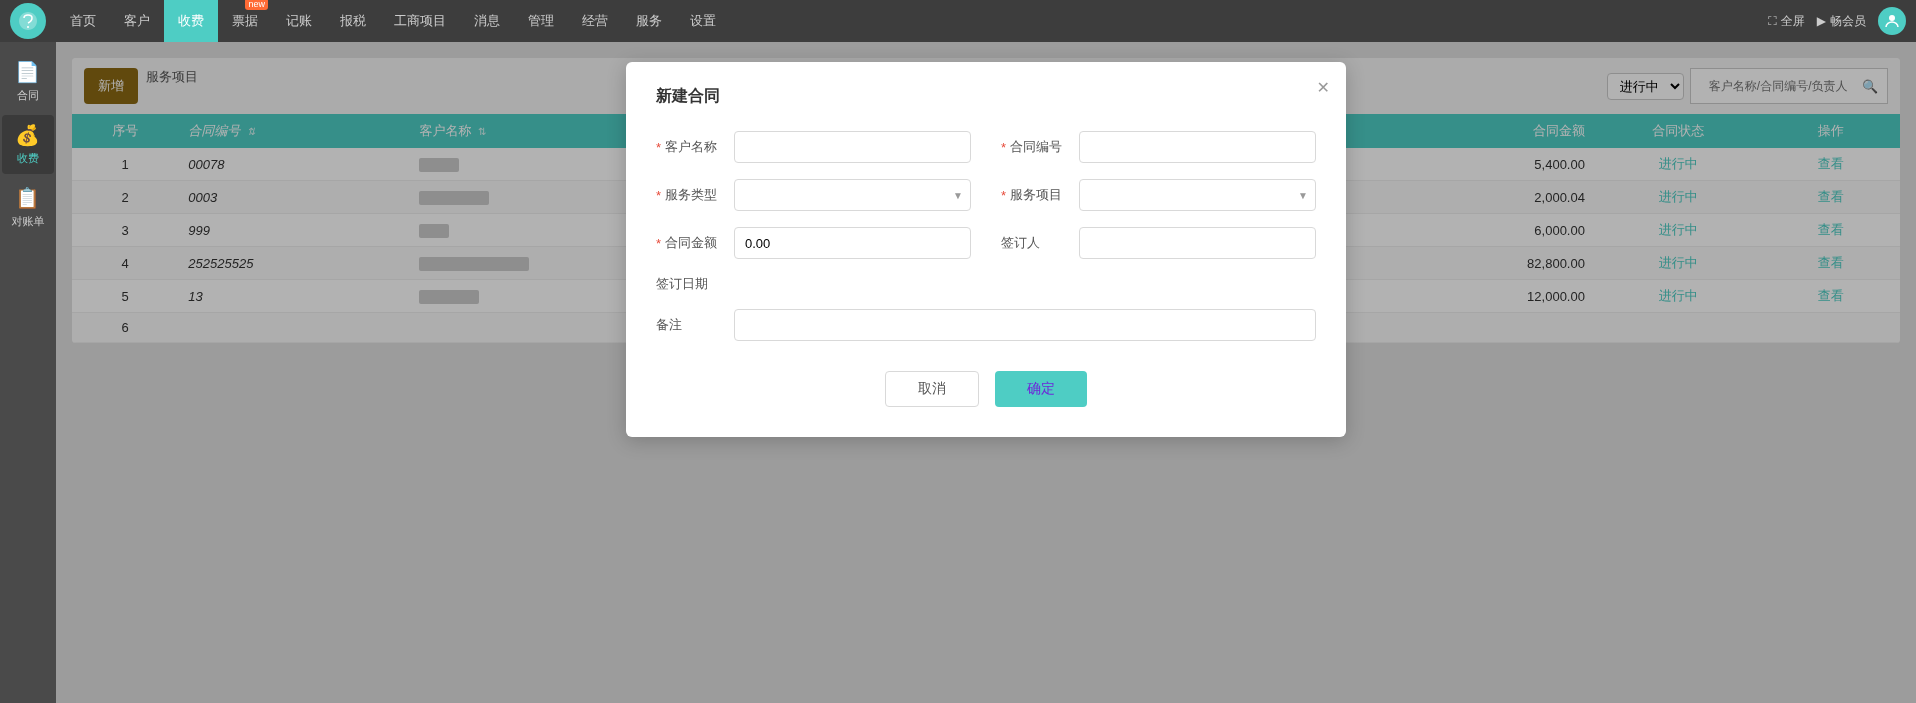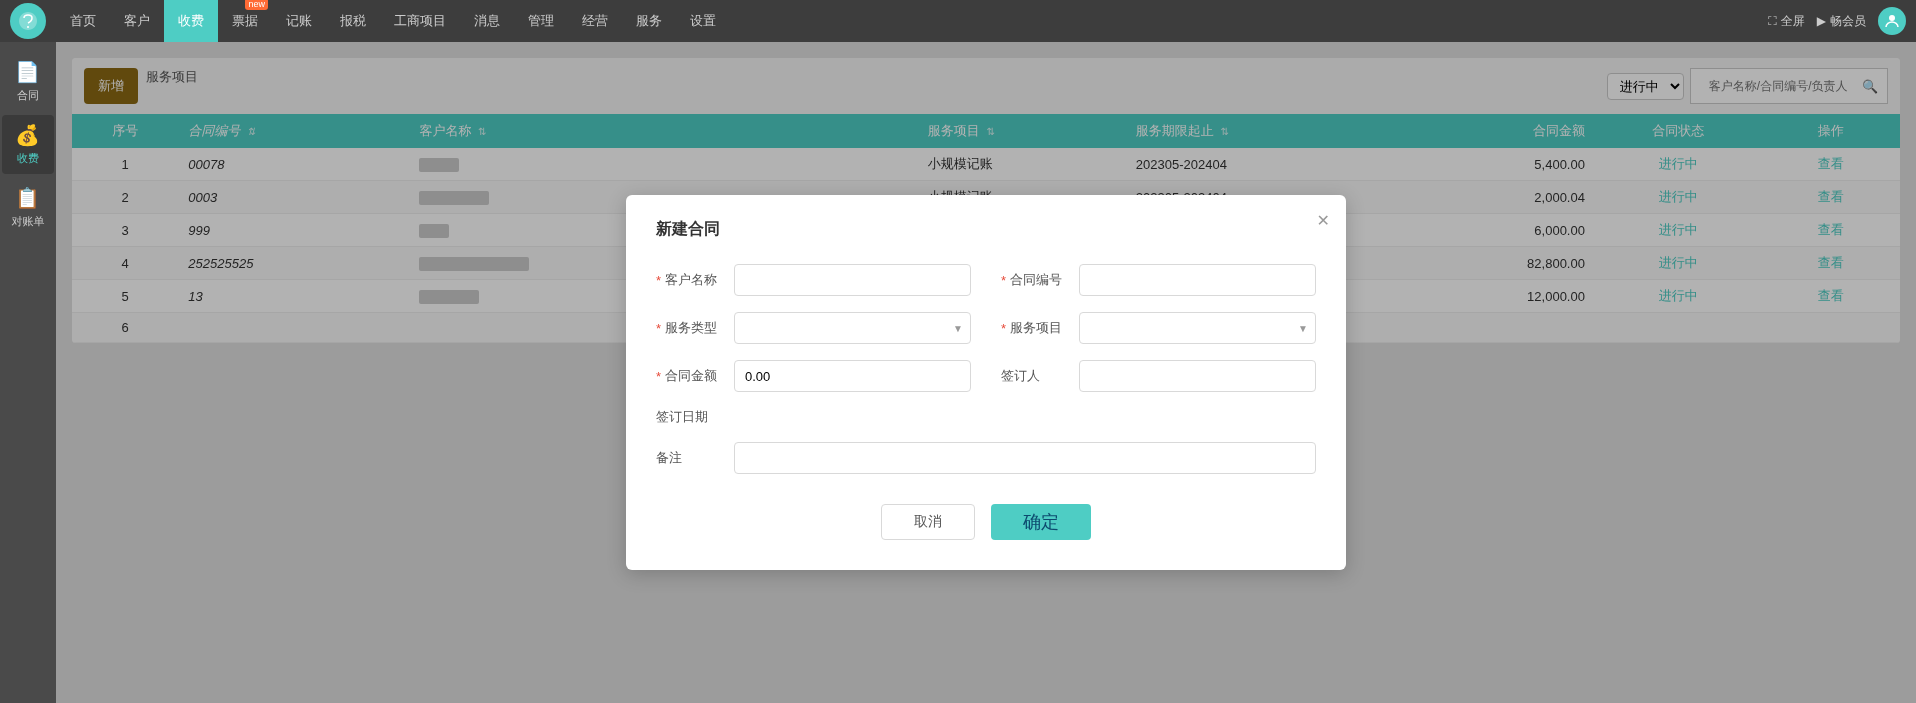--- a/index.html
+++ b/index.html
@@ -178,21 +178,21 @@
 
     
     .sort-icon { font-size: 10px; margin-left: 3px; color: rgba(255,255,255,0.8); }
 
     
     .modal-overlay {
       position: absolute;
       top: 0; left: 0; right: 0; bottom: 0;
       background: rgba(0,0,0,0.3);
       display: flex;
-      align-items: center;
+      align-items: flex-start;
       justify-content: center;
       padding-top: 20px;
       z-index: 100;
     }
     .modal {
       background: white;
       border-radius: 6px;
       width: 720px;
       padding: 24px 30px 30px;
       position: relative;
@@ -303,23 +303,23 @@
       padding: 8px 32px;
       font-size: 14px;
       cursor: pointer;
       color: #555;
     }
     .btn-confirm {
       background: #4ecdc4;
       border: none;
       border-radius: 4px;
       padding: 1px 32px;
-      font-size: 18px;
-      cursor: pointer;
-      color: #0c4a6e;
+      font-size: 14px;
+      cursor: pointer;
+      color: #6d28d9;
     }
   </style>
 </head>
 <body>
 
 <div class="top-nav">
   <div class="logo">
     <svg width="22" height="22" viewBox="0 0 22 22" fill="none">
       <path d="M11 2C6 2 2 6 2 11s4 9 9 9 9-4 9-9-4-9-9-9z" fill="white" opacity="0.3"></path>
       <path d="M7 8c0-2 2-3 4-3s4 1 4 3-2 4-4 5" stroke="white" stroke-width="1.5" fill="none"></path>

